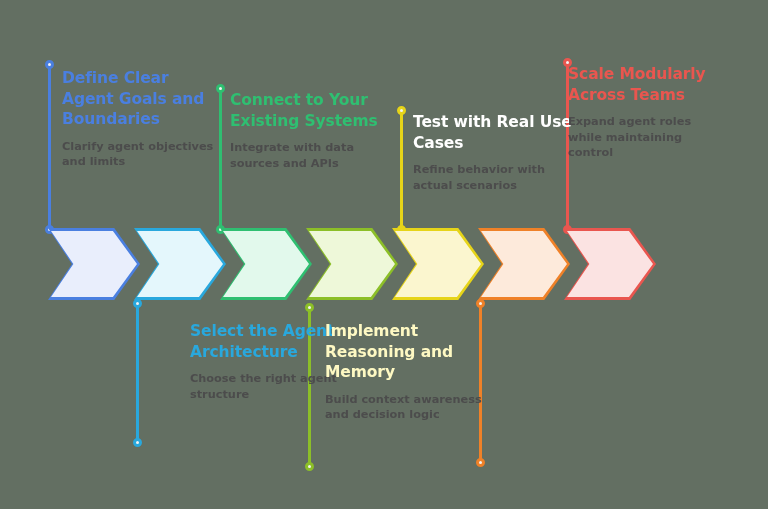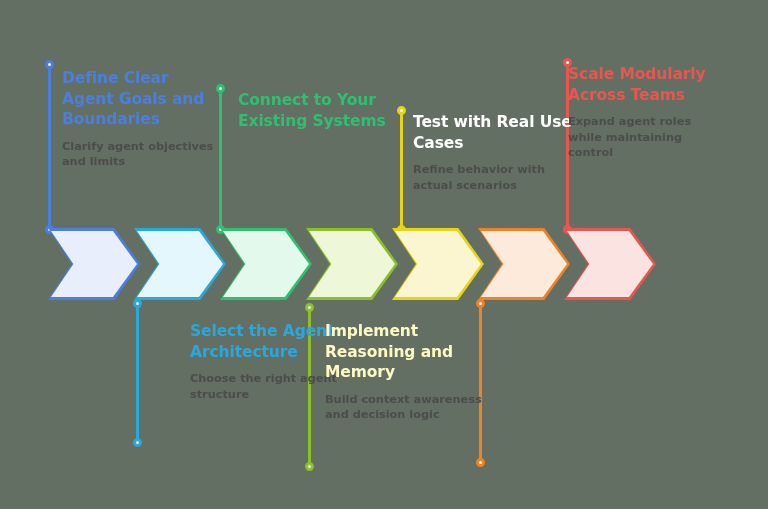--- a/index.html
+++ b/index.html
@@ -160,22 +160,23 @@
 
   <div class="chev-row" id="label-layer" style="pointer-events:auto;">
       <div class="block" style="left: 62px; top: 68px;">
         <div class="b-title" style="color: rgb(74, 127, 224);">Define Clear Agent Goals and Boundaries</div>
         <div class="b-desc" style="color: rgb(76, 76, 76);">Clarify agent objectives and limits</div>
       </div>
       <div class="block" style="left: 151px; top: 321px; margin-left: 39px;">
         <div class="b-title" style="color: rgb(41, 168, 221);">Select the Agent Architecture</div>
         <div class="b-desc" style="color: rgb(76, 76, 76);">Choose the right agent structure</div>
       </div>
-      <div class="block" style="left: 238px; top: 90px;">
+      <div class="block" style="left: 230px; top: 90px;">
         <div class="b-title" style="color: rgb(47, 191, 113);">Connect to Your Existing Systems</div>
+        <div class="b-desc" style="color: rgb(76, 76, 76);">Integrate with data sources and APIs</div>
       </div>
       <div class="block" style="left: 325px; top: 321px;">
         <div class="b-title" style="color: #fef9c3;">Implement Reasoning and Memory</div>
         <div class="b-desc" style="color: rgb(76, 76, 76);">Build context awareness and decision logic</div>
       </div>
       <div class="block" style="left: 413px; top: 112px;">
         <div class="b-title" style="color: #ffffff;">Test with Real Use Cases</div>
         <div class="b-desc" style="color: rgb(76, 76, 76);">Refine behavior with actual scenarios</div>
       </div>
       <div class="block" style="left: 568px; top: 64px;">

